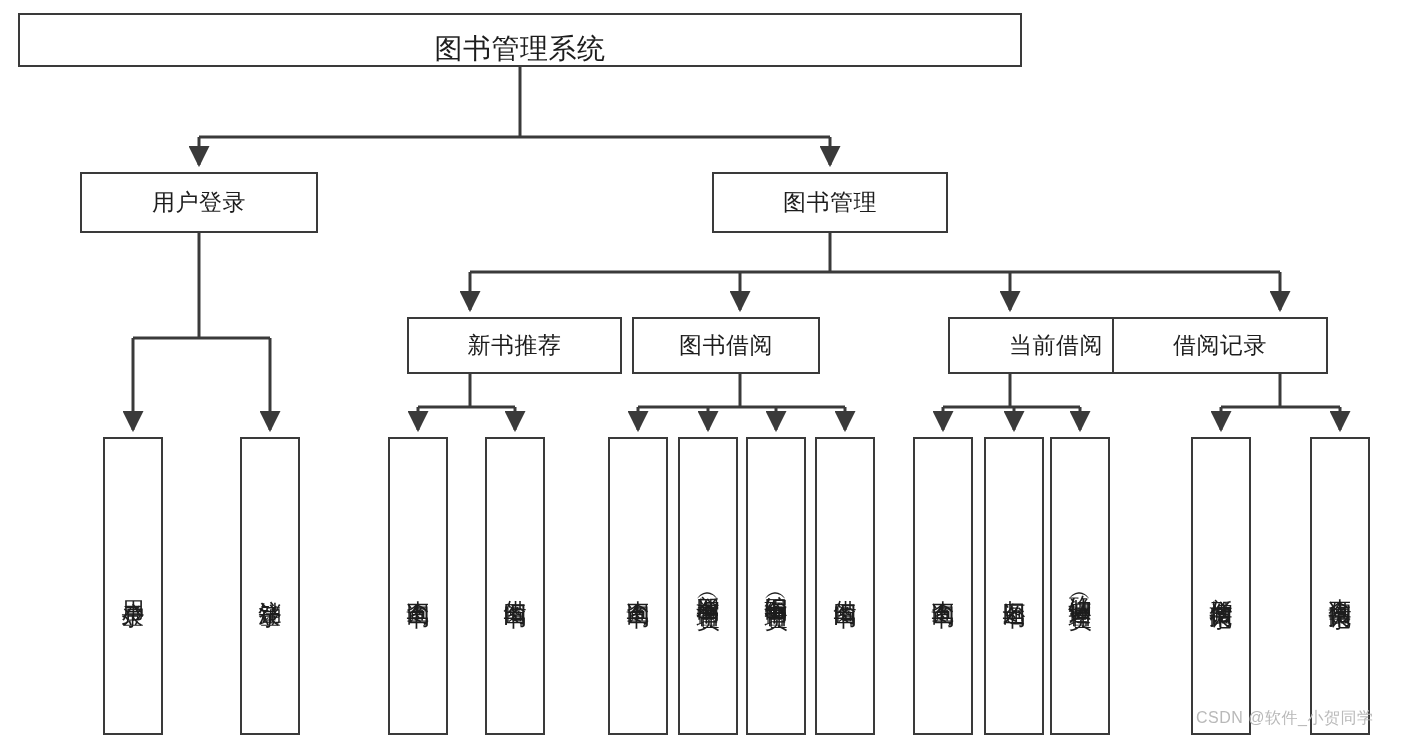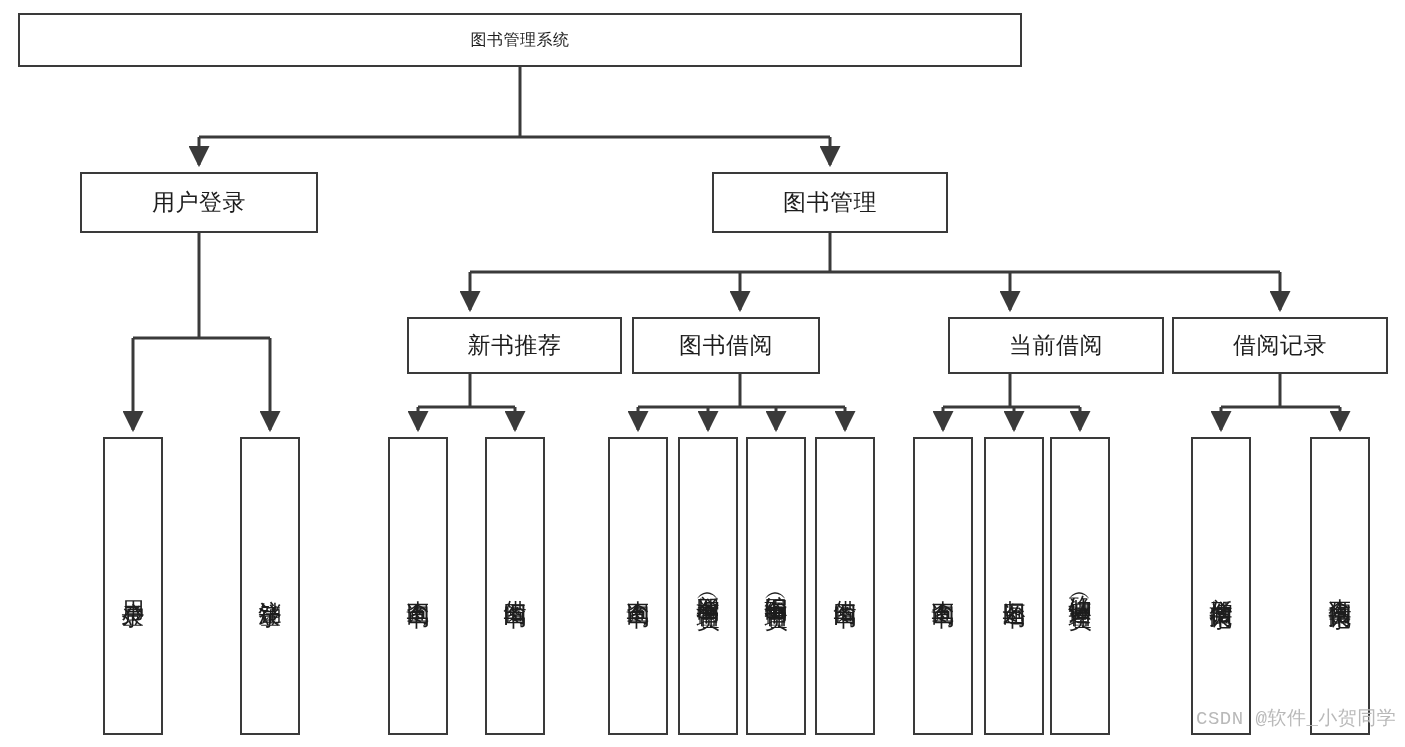--- a/index.html
+++ b/index.html
@@ -48,29 +48,29 @@
     letter-spacing: 2px;
     padding: 4px 0;
   }
   .node.vert .vtext {
     writing-mode: vertical-rl;
     text-orientation: upright;
     display: block;
     white-space: nowrap;
   }
   .node.title {
-    font-size: 16px;
+    font-size: 28px;
+    align-items: flex-end;
   }
   .watermark {
     position: absolute;
-    font-size: 19px;
+    font-size: 16px;
     color: #b9b9b9;
     white-space: nowrap;
     letter-spacing: 0.5px;
-    font-family: Liberation Mono, monospace;
   }
 </style>
 </head>
 <body>
 
 <div id="stage">
 
   <svg id="wires" viewBox="0 0 1405 747" xmlns="http://www.w3.org/2000/svg">
     <defs>
       <marker id="arrow" viewBox="0 0 10 10" refX="9" refY="5" markerWidth="7" markerHeight="7" orient="auto-start-reverse">
@@ -135,21 +135,21 @@
 
   <div class="node horiz" style="left: 363px; top: 317px; width: 215px; height: 57px; margin-left: 44px;">
     <span>新书推荐</span>
   </div>
   <div class="node horiz" style="left: 632px; top: 317px; width: 188px; height: 57px;">
     <span>图书借阅</span>
   </div>
   <div class="node horiz" style="left: 948px; top: 317px; width: 216px; height: 57px;">
     <span>当前借阅</span>
   </div>
-  <div class="node horiz" style="left: 1172px; top: 317px; width: 216px; height: 57px;">
+  <div class="node horiz" style="left: 1112px; top: 317px; width: 216px; height: 57px;">
     <span>借阅记录</span>
   </div>
 
   <div class="node vert" style="left: 103px; top: 437px; width: 60px; height: 298px;">
     <span class="vtext">用户登录</span>
   </div>
   <div class="node vert" style="left: 240px; top: 437px; width: 60px; height: 298px;">
     <span class="vtext">注销登录</span>
   </div>
   <div class="node vert" style="left: 388px; top: 437px; width: 60px; height: 298px;">

